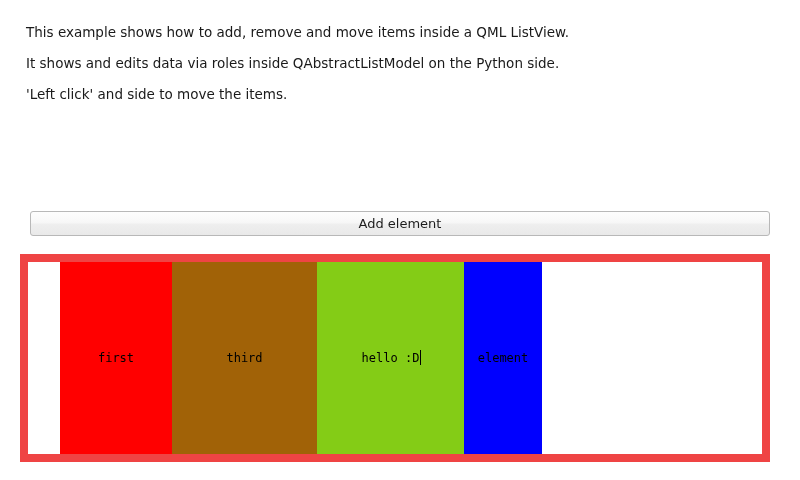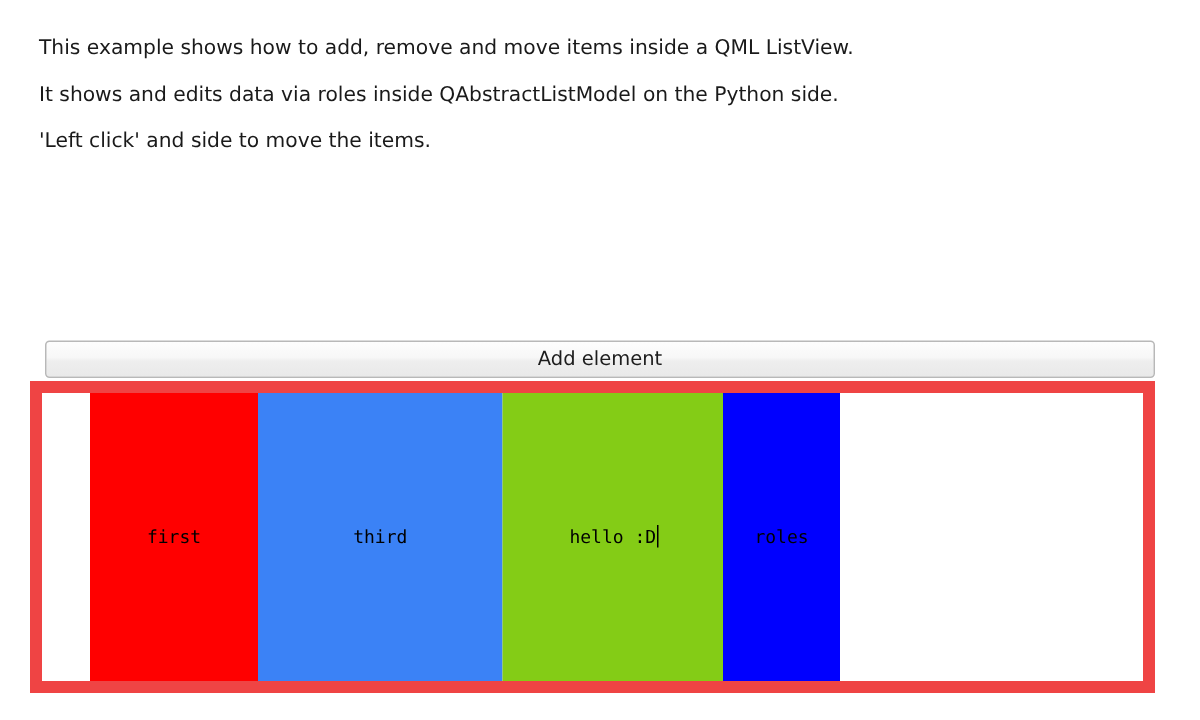--- a/index.html
+++ b/index.html
@@ -49,21 +49,21 @@
     align-items: center;
     justify-content: center;
     font-family: "DejaVu Sans", sans-serif;
     font-size: 13px;
     color: #1d1d1d;
     padding: 0;
     cursor: pointer;
     user-select: none;
   }
   #reset-view-button { top: 171px; }
-  #add-element-button { top: 227px; }
+  #add-element-button { top: 211px; }
 
   
   #listview-frame {
     position: absolute;
     left: 20px;
     top: 254px;
     width: 750px;
     height: 208px;
     box-sizing: border-box;
     background: #ffffff;
@@ -121,25 +121,25 @@
   </div>
 
 
   <button class="qt-button" id="add-element-button">Add element</button>
 
   <div id="listview-frame">
     <div id="listview-row">
         <div class="list-item" style="width: 112px; background: rgb(255, 0, 0);">
           <span class="list-item-text">first</span>
         </div>
-        <div class="list-item" style="width: 163px; background: #3b82f6;">
+        <div class="list-item" style="width: 145px; background: #a16207;">
           <span class="list-item-text">third</span>
         </div>
         <div class="list-item" style="width: 147px; background: #84cc16;">
           <span class="list-item-text editing">hello :D</span>
         </div>
         <div class="list-item" style="width: 78px; background: rgb(0, 0, 255);">
-          <span class="list-item-text">roles</span>
+          <span class="list-item-text">element</span>
         </div>
       </div>
   </div>
 
 </div>
 
 </body></html>

